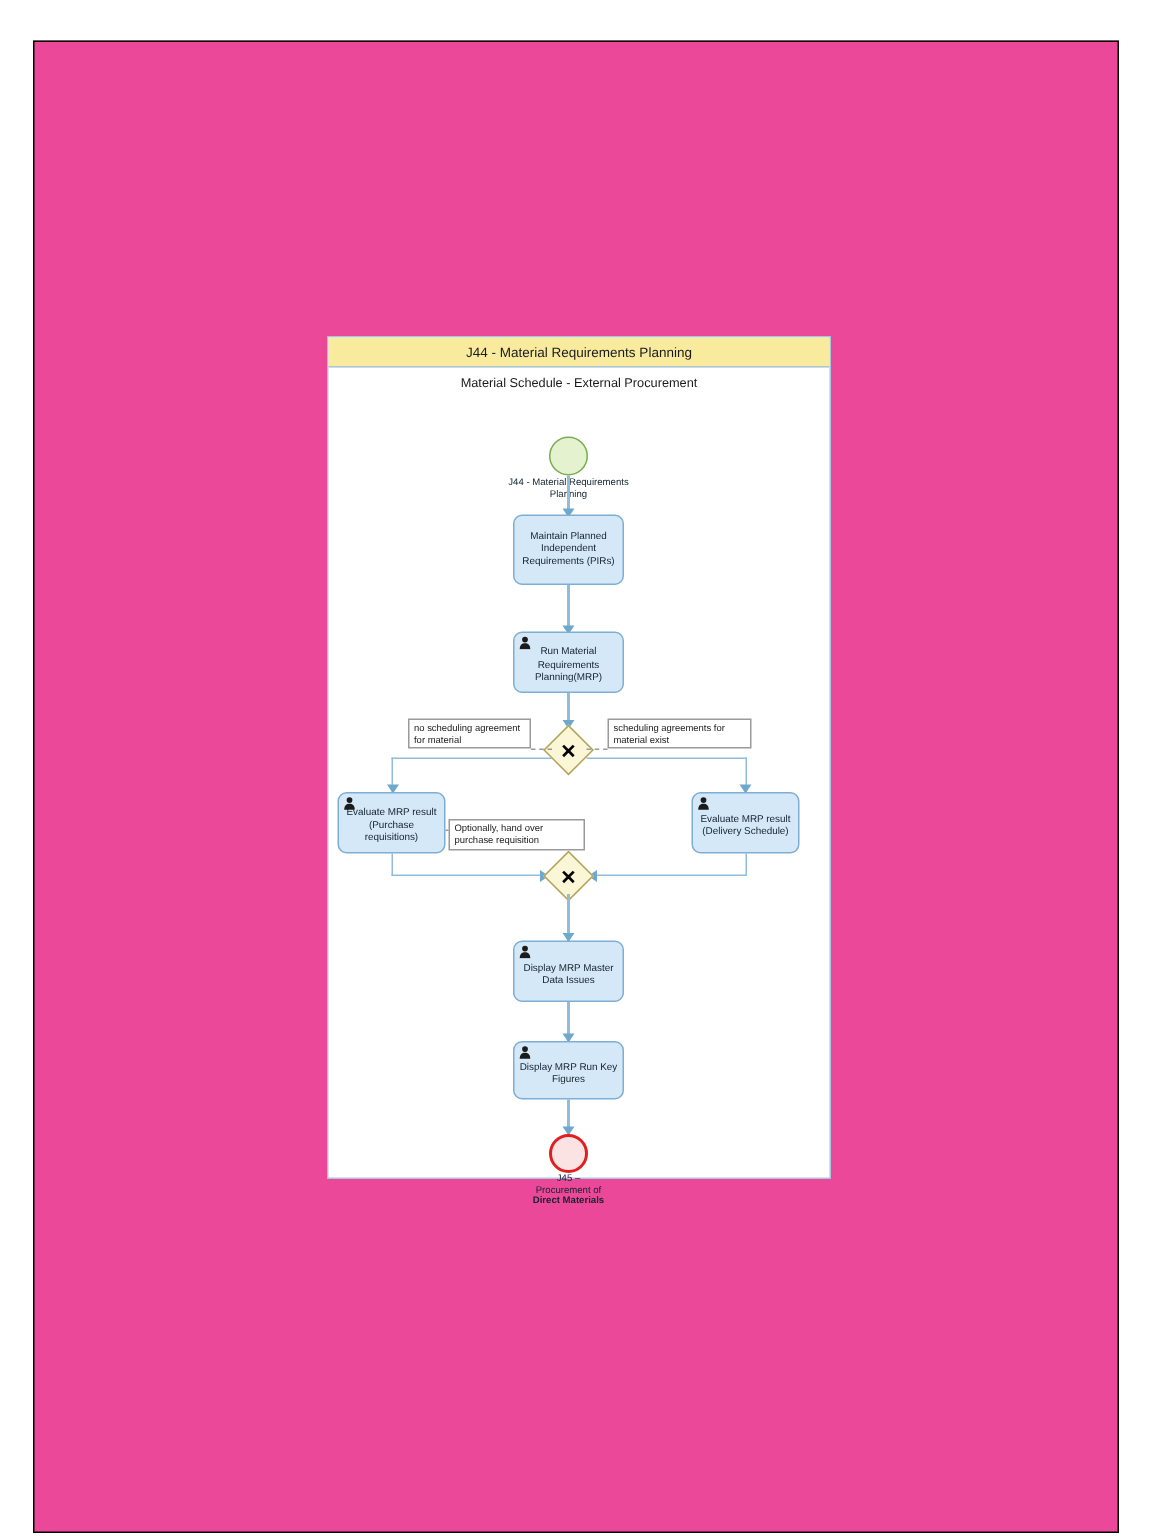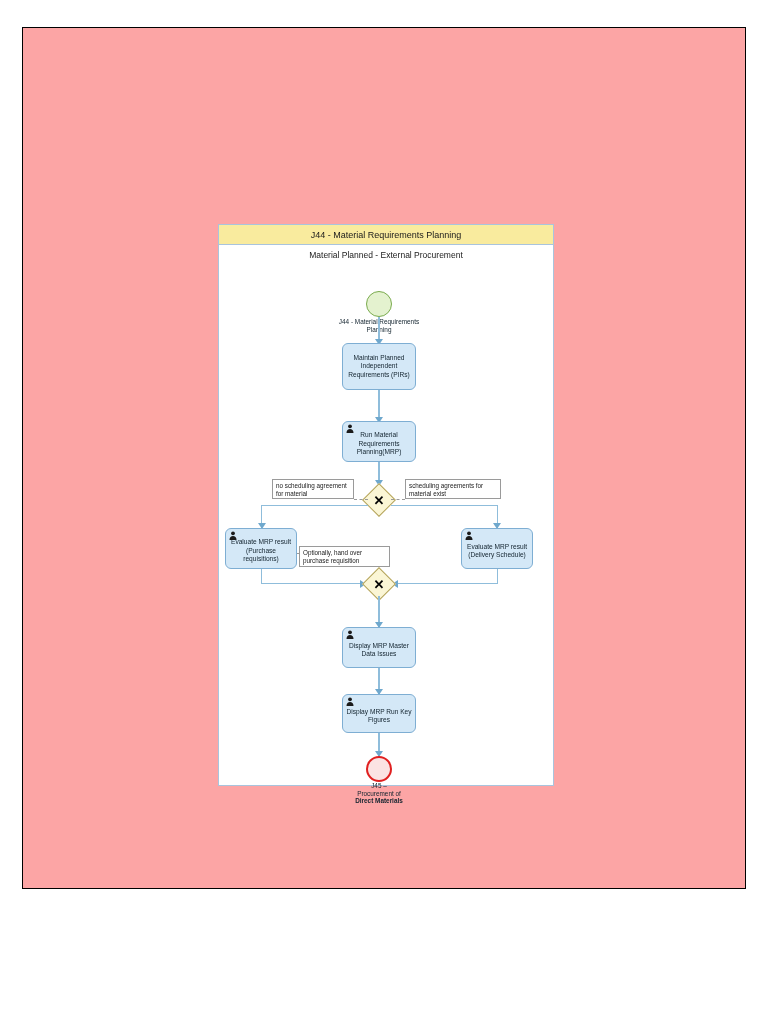--- a/index.html
+++ b/index.html
@@ -13,22 +13,22 @@
     font-family: "Liberation Sans", sans-serif;
     overflow: hidden;
   }
 
   
   #page-sheet {
     position: absolute;
     left: 22px;
     top: 27px;
     width: 724px;
-    height: 862px;
-    background: #fca5a5;
+    height: 995px;
+    background: #ec4899;
     border: 1.5px solid #000000;
     box-sizing: border-box;
   }
 
   
   #pool {
     position: absolute;
     left: 195px;
     top: 196px;
     width: 336px;
@@ -195,21 +195,21 @@
     height: 0;
   }
 </style>
 </head>
 <body>
 
 <div id="page-sheet">
 
   <div id="pool">
     <div id="pool-header">J44 - Material Requirements Planning</div>
-    <div id="lane-label">Material Planned - External Procurement</div>
+    <div id="lane-label">Material Schedule - External Procurement</div>
   </div>
 
   <div id="diagram">
 
     <div class="evt start" style="left:343px; top:263px; width:26px; height:26px;"></div>
     <div class="evt-label" style="left:310px; top:290px; width:92px;">J44 - Material Requirements Planning</div>
 
     <div class="ln v" style="left:355.3px; top:289px; height:26px;"></div>
     <div class="arrow down" style="left:352px; top:311px;"></div>
 

